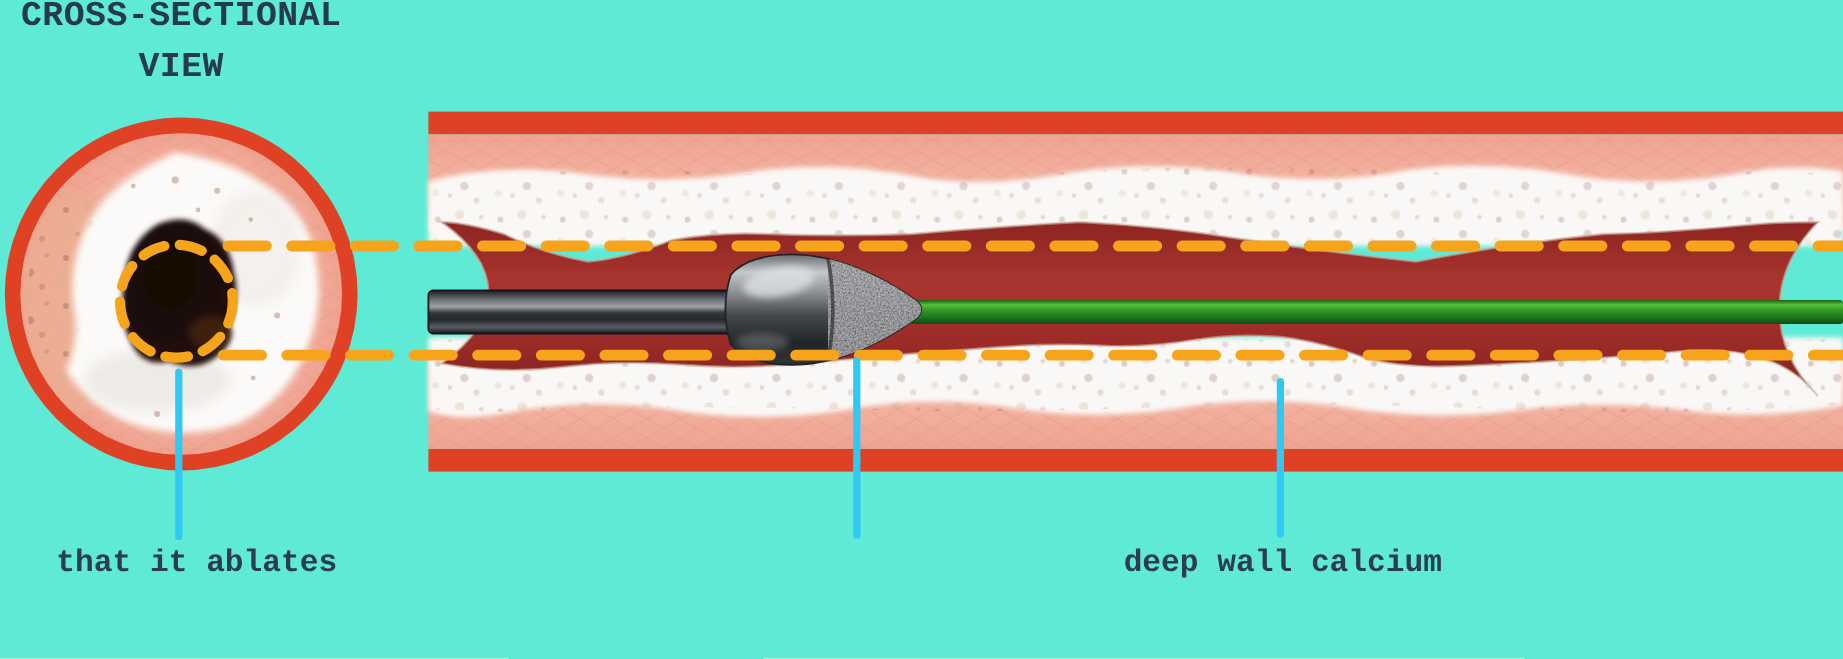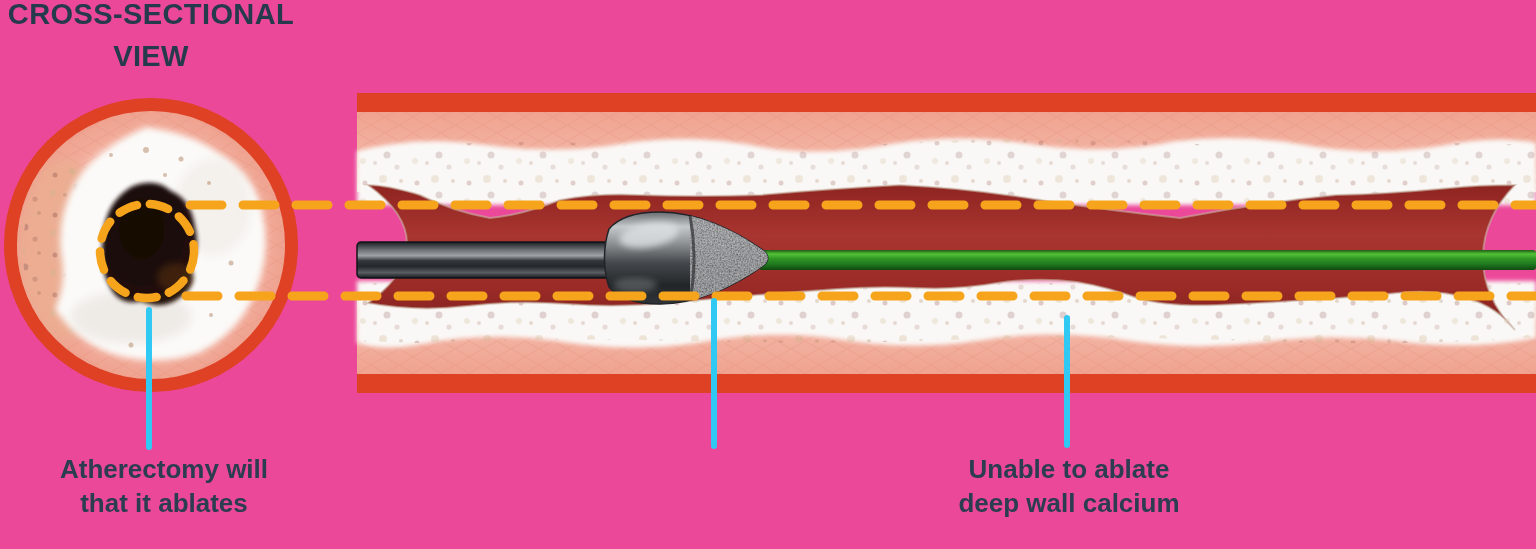--- a/index.html
+++ b/index.html
@@ -1,21 +1,21 @@
 <!DOCTYPE html>
 <html><head>
 <meta charset="utf-8">
 <style>
   html,body{margin:0;padding:0;background:#ffffff;}
   #stage{
     position:relative;
     width:1536px;height:549px;
     overflow:hidden;
-    background:#ec4899;
-    font-family:Liberation Sans, sans-serif;
+    background:#5eead4;
+    font-family:Liberation Mono, monospace;
   }
   #art{position:absolute;left:0;top:0;}
   .title{
     position:absolute;
     font-weight:800;
     color:#253A4B;
     font-size:29px;
     line-height:42px;
     letter-spacing:.4px;
     white-space:nowrap;
@@ -214,23 +214,21 @@
   </g>
 </svg>
 
 <div class="title center" style="left:0;top:-7px;width:302px;">
   <span>CROSS-SECTIONAL</span>
   <span>VIEW</span>
 </div>
 
 
 <div class="callout" style="left:14px;top:452px;width:300px;">
-  <span>Atherectomy will</span>
   <span>that it ablates</span>
 </div>
 
 
 <div class="callout" style="left:917px;top:452px;width:304px;">
-  <span>Unable to ablate</span>
   <span>deep wall calcium</span>
 </div>
 
 </div>
 
 </body></html>

